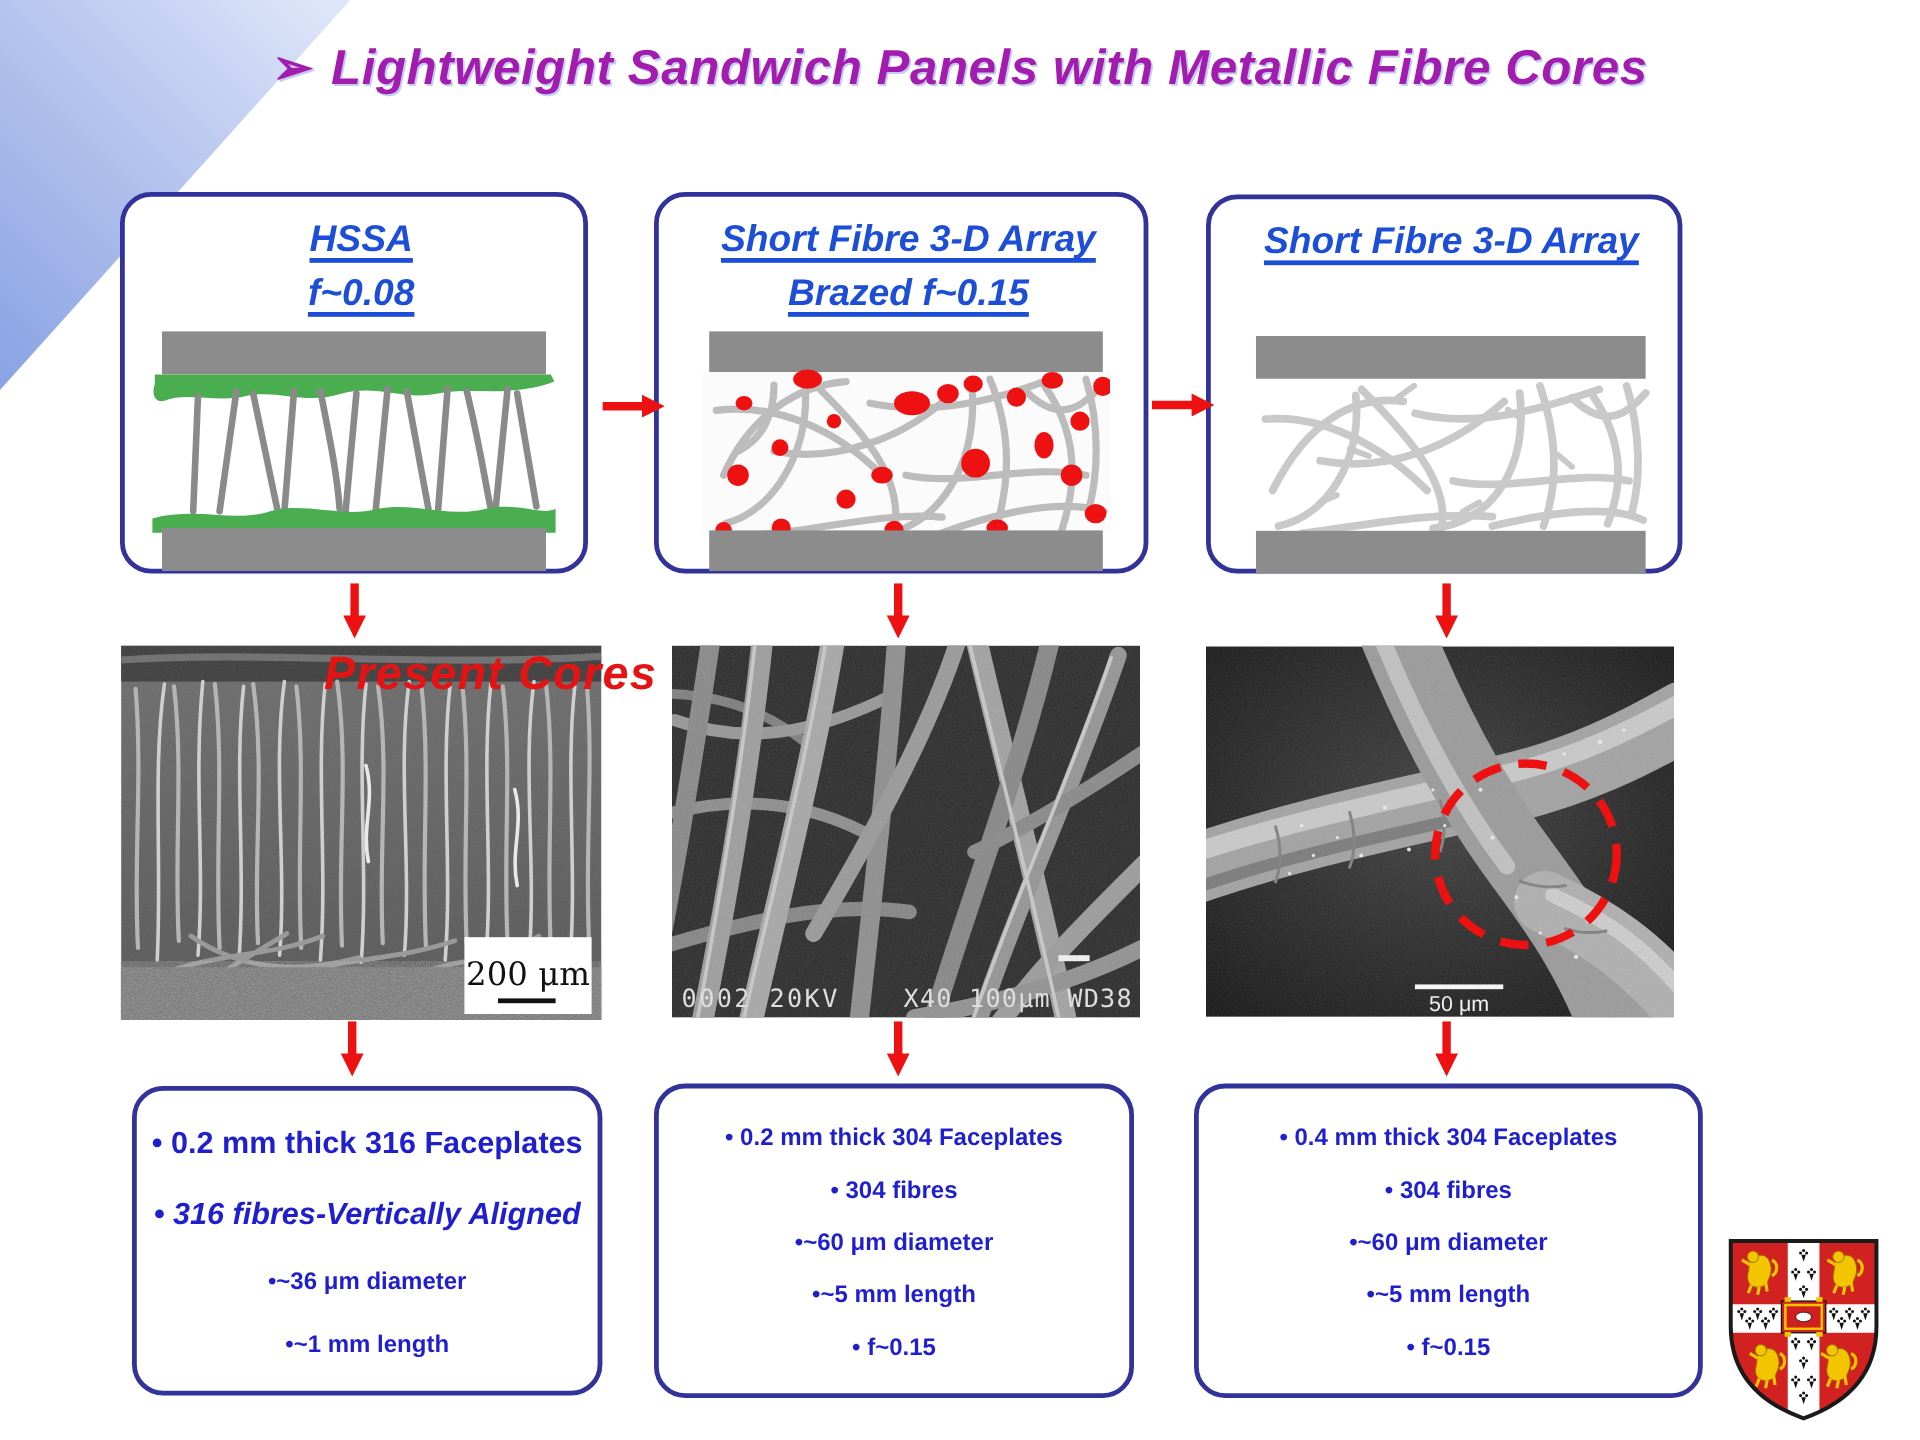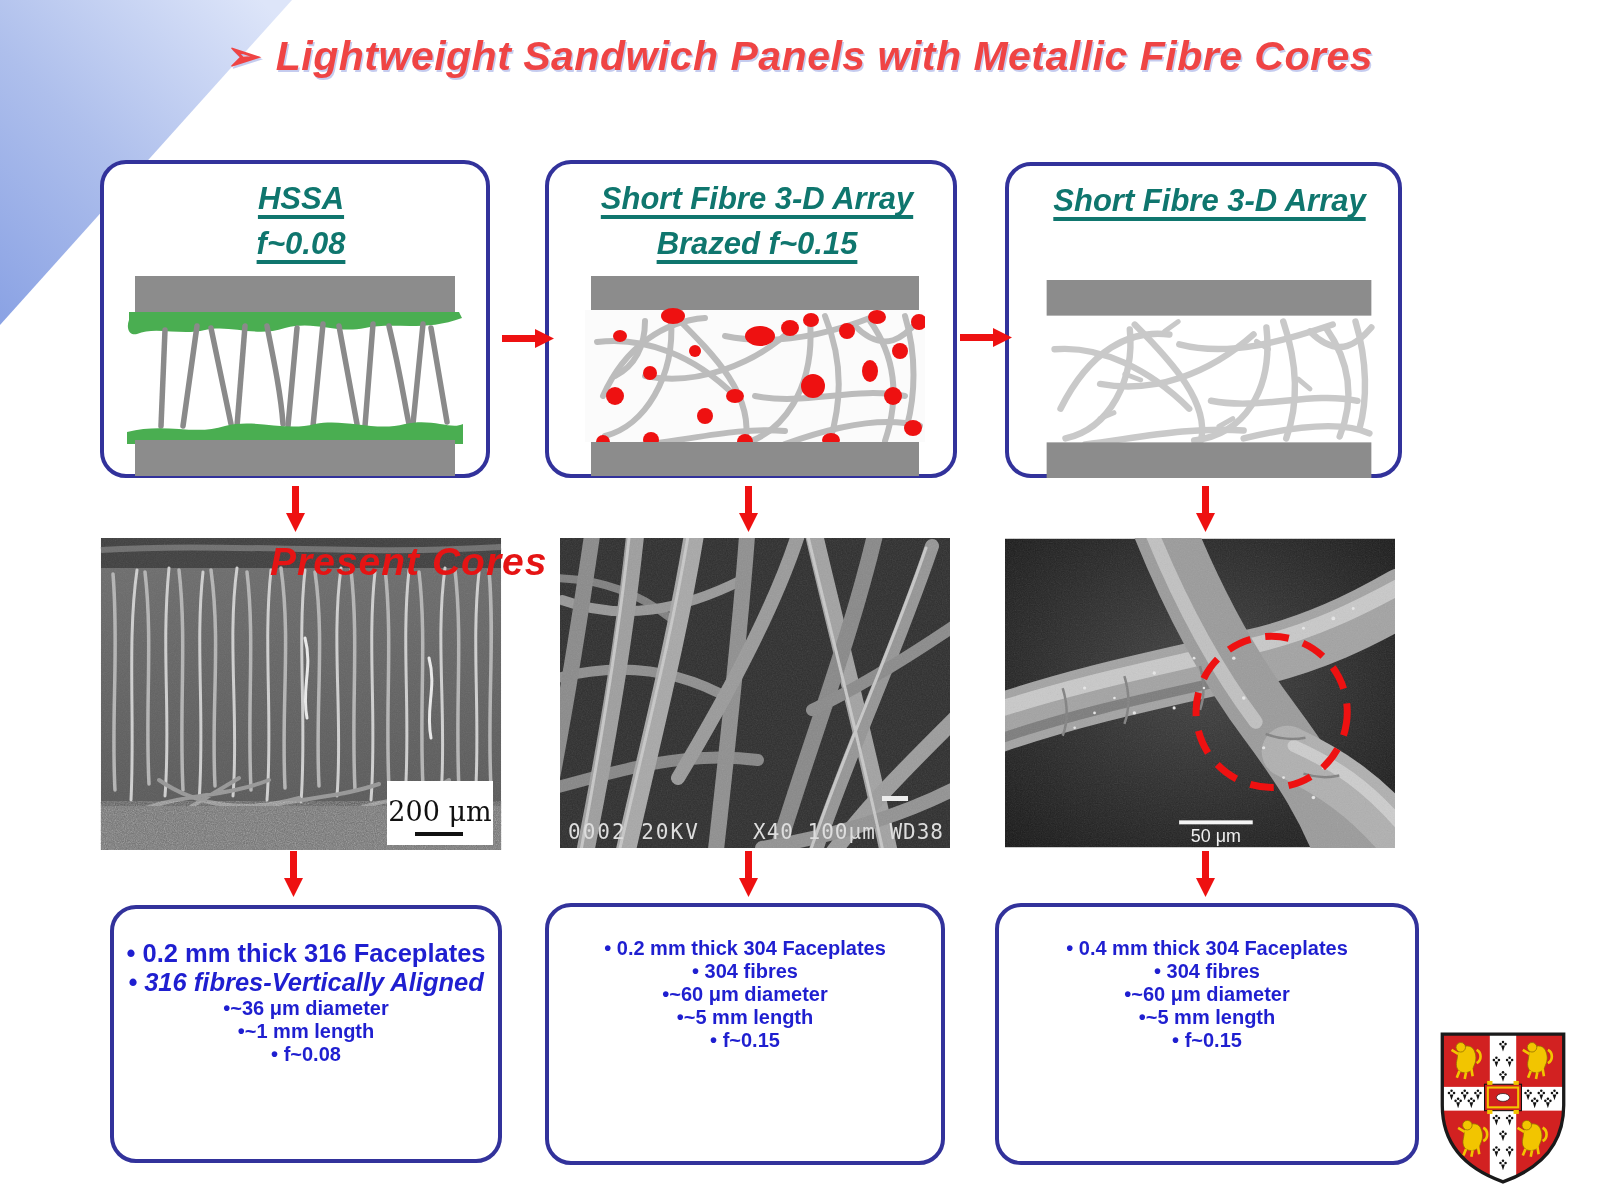--- a/index.html
+++ b/index.html
@@ -7,40 +7,40 @@
     position:relative; width:1600px; height:1200px; background:#ffffff;
     overflow:hidden; font-family:"Liberation Sans", sans-serif;
   }
   .corner-tri {
     position:absolute; left:0; top:0; width:292px; height:325px;
     background:linear-gradient(45deg, #8aa2e4 0%, #aebfec 45%, #dde5f9 95%);
     clip-path:polygon(0 0, 100% 0, 0 100%);
   }
   .slide-title {
     position:absolute; left:0; top:32px; width:100%; text-align:center;
-    color:#ef4444; font-size:41px; font-weight:bold;
+    color:#a21caf; font-size:41px; font-weight:bold;
     text-shadow:1.5px 1.5px 0 rgba(90,110,210,0.35);
     letter-spacing:0.5px;
   }
   .slide-title .bullet { font-style:normal; margin-right:14px; }
   .slide-title .ttl { font-style:italic; }
   .panel {
     position:absolute; background:#ffffff; border:4px solid #32329b;
     border-radius:26px; box-sizing:border-box;
   }
   .panel-head {
     text-align:center; font-weight:bold; font-style:italic;
-    color:#0f766e; font-size:31px; line-height:1.45; padding-top:13px;padding-left:12px;
+    color:#1d4ed8; font-size:31px; line-height:1.45; padding-top:13px;padding-left:12px;
   }
   .panel-head .u {
     text-decoration:underline; text-decoration-thickness:4px; text-underline-offset:6px;
   }
   .diagram { position:absolute; }
   .spec-list {
-    display:flex; flex-direction:column; 
+    display:flex; flex-direction:column; justify-content:space-between;
     height:100%; box-sizing:border-box; padding:30px 10px 26px 10px;
   }
   .spec-line {
     text-align:center; color:#1f1fd0; font-weight:bold; font-size:20px;
     white-space:nowrap;
   }
   .arrow { position:absolute; }
   .present-study {
     position:absolute; left:270px; top:540px; color:#e51414;
     font-size:39px; font-weight:bold; font-style:italic; z-index:5;
@@ -320,21 +320,20 @@
   <svg class="arrow" style="left:1196px; top:851px;" width="19" height="46" viewBox="0 0 19 46">
     <polygon points="6,0 13,0 13,27 19,27 9.5,46 0,27 6,27" fill="#ee1111"></polygon>
   </svg>
 
   <div class="panel" style="left:110px; top:905px; width:392px; height:258px;">
     <div class="spec-list" style="font-size:25px;">
       <div class="spec-line" style="font-size:25.5px;">• 0.2 mm thick 316 Faceplates</div>
       <div class="spec-line" style="font-size:25.5px;font-style:italic;">• 316 fibres-Vertically Aligned</div>
       <div class="spec-line">•~36 μm diameter</div>
       <div class="spec-line">•~1 mm length</div>
-      <div class="spec-line">• f~0.08</div>
     </div>
   </div>
 
   <div class="panel" style="left:545px; top:903px; width:400px; height:262px;">
     <div class="spec-list">
       <div class="spec-line">• 0.2 mm thick 304 Faceplates</div>
       <div class="spec-line">• 304 fibres</div>
       <div class="spec-line">•~60 μm diameter</div>
       <div class="spec-line">•~5 mm length</div>
       <div class="spec-line">• f~0.15</div>

